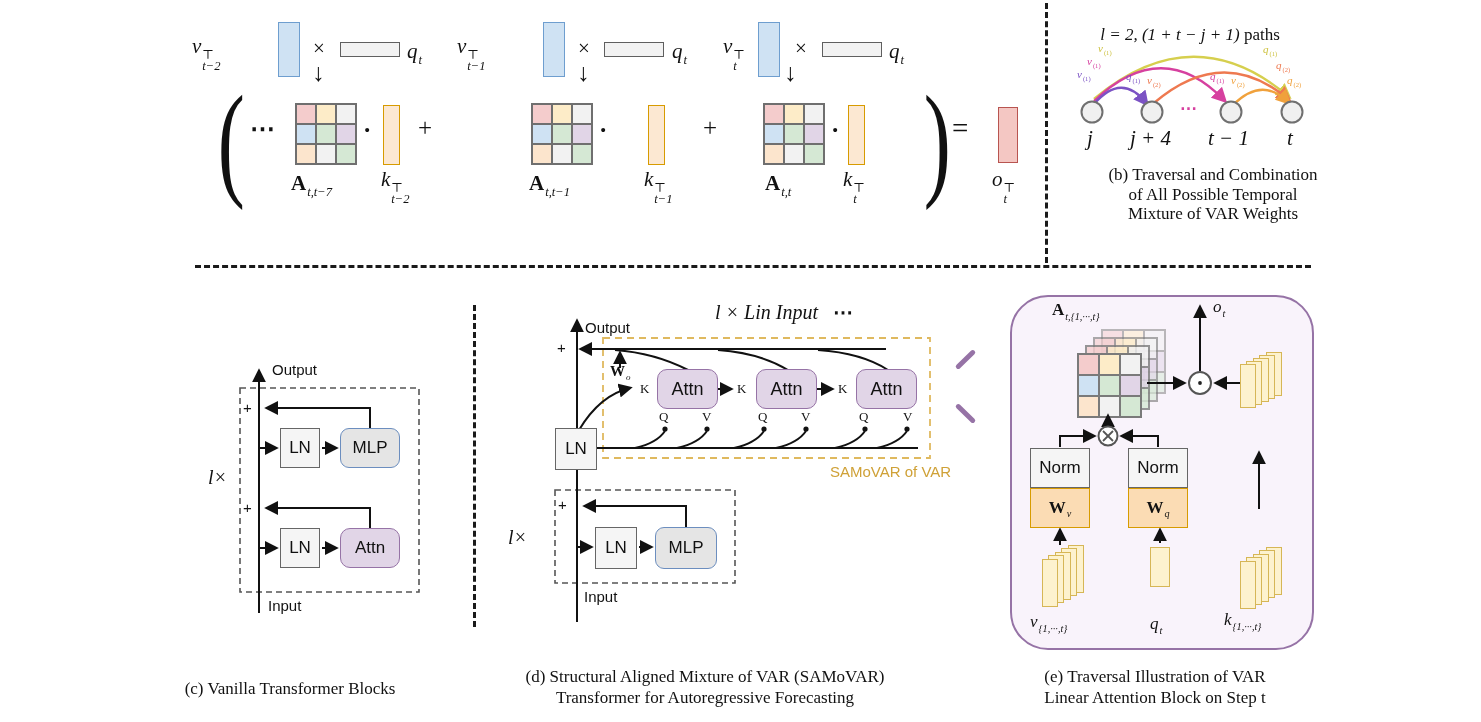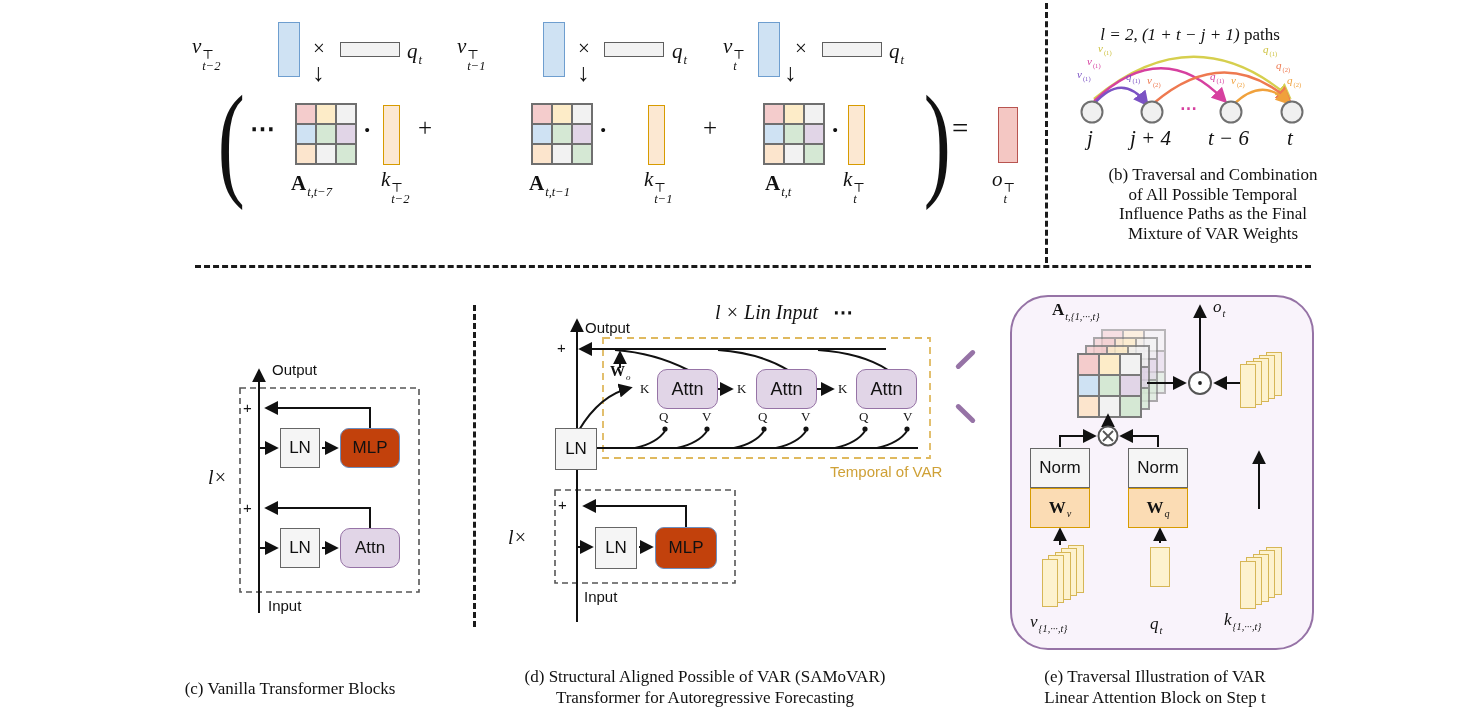--- a/index.html
+++ b/index.html
@@ -19,21 +19,21 @@
   .grid3{display:grid;grid-template-columns:repeat(3,18px);grid-auto-rows:18px;gap:2px;
          background:#6f6f6f;border:2px solid #6f6f6f;width:max-content;}
   .grid3e{display:grid;grid-template-columns:repeat(3,19px);grid-auto-rows:19px;gap:2px;
           background:#7a7a7a;border:2px solid #7a7a7a;width:max-content;}
   .paren{font-size:104px;line-height:1;transform:scale(0.78,1.22);transform-origin:center;}
   .caption{text-align:center;font-size:17px;line-height:21px;}
   .hdash{border-top:3px dashed #1a1a1a;height:0;}
   .vdash{border-left:3px dashed #1a1a1a;width:0;}
   .slash{position:absolute;width:25px;height:5px;background:#9673a6;border-radius:3px;}
   .ln{background:#f5f5f5;border:1.6px solid #666;}
-  .mlp{background:#c2410c;border:1.6px solid #6c8ebf;border-radius:9px;text-align:center;}
+  .mlp{background:#e5e5e5;border:1.6px solid #6c8ebf;border-radius:9px;text-align:center;}
   .attn{background:#e1d5e7;border:1.6px solid #9673a6;border-radius:10px;}
   .wbox{background:#fbdcb4;border:1.6px solid #d79b00;}
   .ybar{background:#fdf2ce;border:1.4px solid #d6b656;position:absolute;box-sizing:border-box;}
   svg{overflow:visible;}
 </style>
 </head>
 <body>
 
 <div class="canvas">
 
@@ -209,27 +209,26 @@
       </span></span>
   <span class="abs serif math" style="left: 1276px; top: 59px; font-size: 11px; color: rgb(238, 121, 80);"><span class="mb">q</span><span class="ms">
         <span class="msup">(2)</span>
       </span></span>
   <span class="abs serif math" style="left: 1287px; top: 74px; font-size: 11px; color: rgb(240, 161, 60);"><span class="mb">q</span><span class="ms">
         <span class="msup">(2)</span>
       </span></span>
 
   <span class="abs serif" style="left:1087px;top:126px;font-size:21px;font-style:italic;">j</span>
   <span class="abs serif" style="left:1130px;top:126px;font-size:21px;font-style:italic;">j + 4</span>
-  <span class="abs serif" style="left:1208px;top:126px;font-size:21px;font-style:italic;">t − 6</span>
+  <span class="abs serif" style="left:1208px;top:126px;font-size:21px;font-style:italic;">t − 1</span>
   <span class="abs serif" style="left:1287px;top:126px;font-size:21px;font-style:italic;">t</span>
 
   <div class="abs caption" style="left:1063px;top:165px;width:300px;line-height:19.5px;">
     <div>(b) Traversal and Combination</div>
     <div>of All Possible Temporal</div>
-    <div>Influence Paths as the Final</div>
     <div>Mixture of VAR Weights</div>
   </div>
 
   <svg class="abs" style="left:200px;top:355px;" width="230" height="270">
     <defs>
       <marker id="mC" viewBox="0 0 10 10" refX="8" refY="5" markerWidth="7" markerHeight="7" orient="auto">
           <path d="M0,0L10,5L0,10z" fill="#111"></path>
         </marker>
     </defs>
     <rect x="40" y="33" width="179" height="204" fill="none" stroke="#555" stroke-width="1.6" stroke-dasharray="6,4"></rect>
@@ -314,32 +313,32 @@
       <span class="sans" style="font-size:18px;">Attn</span>
     </div>
   <span class="abs serif" style="left:737px;top:381px;font-size:13px;">K</span>
   <span class="abs serif" style="left:838px;top:381px;font-size:13px;">K</span>
   <span class="abs serif" style="left:659px;top:409px;font-size:13px;">Q</span>
   <span class="abs serif" style="left:702px;top:409px;font-size:13px;">V</span>
   <span class="abs serif" style="left:758px;top:409px;font-size:13px;">Q</span>
   <span class="abs serif" style="left:801px;top:409px;font-size:13px;">V</span>
   <span class="abs serif" style="left:859px;top:409px;font-size:13px;">Q</span>
   <span class="abs serif" style="left:903px;top:409px;font-size:13px;">V</span>
-  <span class="abs sans" style="left: 830px; top: 463px; font-size: 15px; color: rgb(207, 161, 55);">Temporal of VAR</span>
+  <span class="abs sans" style="left: 830px; top: 463px; font-size: 15px; color: rgb(207, 161, 55);">SAMoVAR of VAR</span>
   <span class="abs serif" style="left:508px;top:526px;font-size:20px;font-style:italic;">l×</span>
   <span class="abs sans" style="left:558px;top:496px;font-size:15px;">+</span>
   <div class="box ln" style="left:595px;top:527px;width:42px;height:42px;">
       <span class="sans" style="font-size:17px;">LN</span>
     </div>
   <div class="box mlp" style="left:655px;top:527px;width:62px;height:42px;">
       <span class="sans" style="font-size:17px;">MLP</span>
     </div>
   <span class="abs sans" style="left:584px;top:588px;font-size:15px;">Input</span>
   <div class="abs caption" style="left:460px;top:666px;width:490px;">
-    <div>(d) Structural Aligned Possible of VAR (SAMoVAR)</div>
+    <div>(d) Structural Aligned Mixture of VAR (SAMoVAR)</div>
     <div>Transformer for Autoregressive Forecasting</div>
   </div>
   <div class="slash" style="left:953px;top:357px;transform:rotate(-44deg);"></div>
   <div class="slash" style="left:953px;top:411px;transform:rotate(44deg);"></div>
 
   <div class="abs" style="left:1010px;top:295px;width:304px;height:355px;border:2px solid #9673a6;border-radius:38px;background:#f9f3fb;box-sizing:border-box;"></div>
 
   <div class="abs grid3e" style="left:1101px;top:329px;opacity:.5;">
       <div style="background: rgb(244, 204, 204);"></div>
       <div style="background: rgb(253, 236, 200);"></div>

